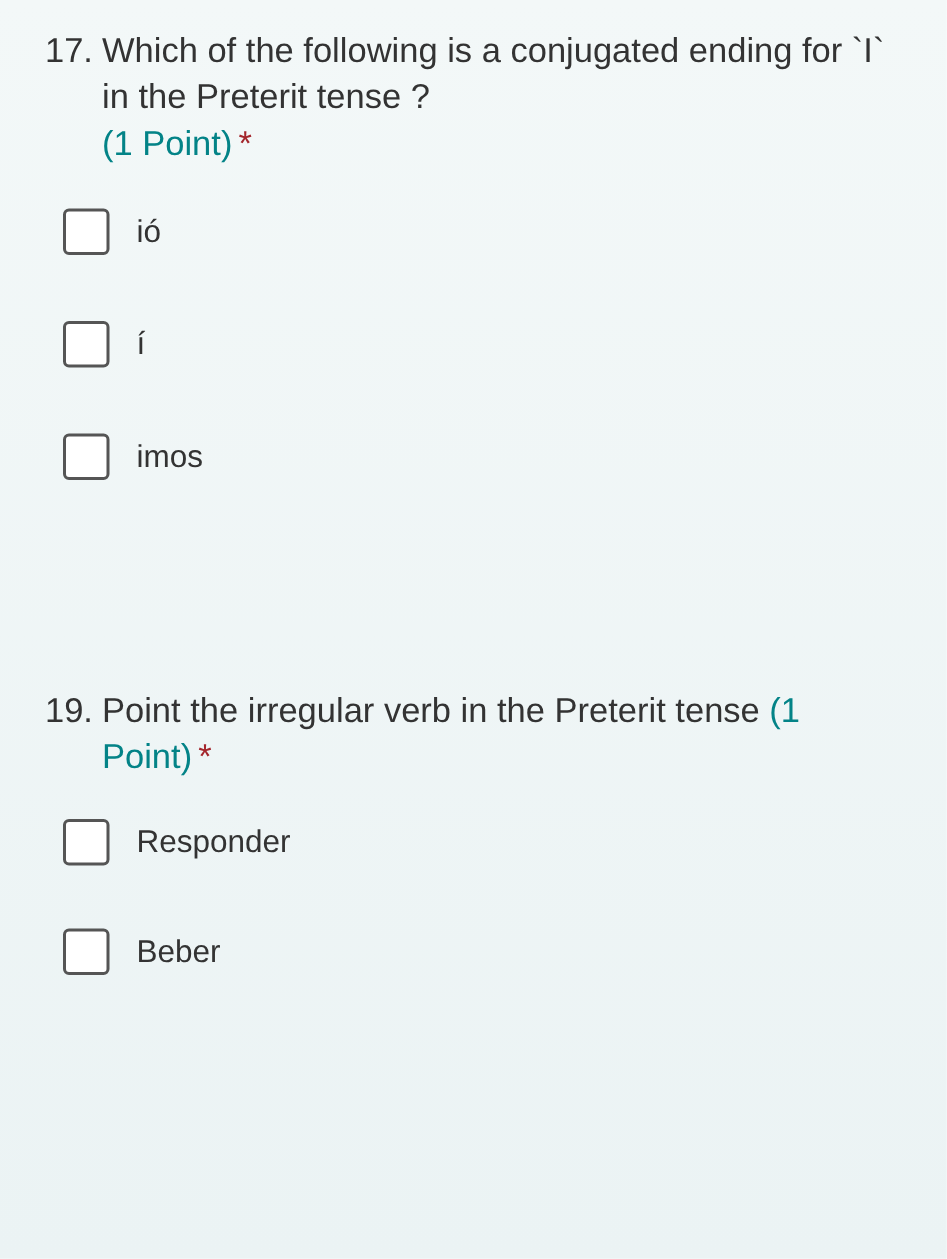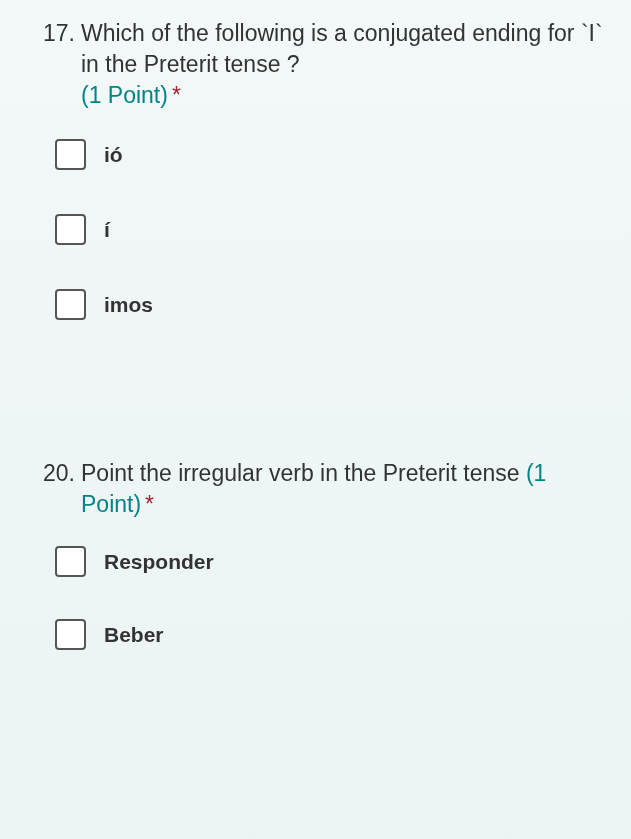--- a/index.html
+++ b/index.html
@@ -6,22 +6,21 @@
     margin: 0;
     padding: 0;
     width: 631px;
     height: 839px;
     background: linear-gradient(180deg, #f3f8f8 0%, #ebf3f4 100%);
     font-family: 'Segoe UI', Arial, sans-serif;
     color: #333333;
     overflow: hidden;
   }
   .question-block {
-    padding: 18px 22px 30px 18px;
-    margin-left: 25px;
+    padding: 18px 22px 30px 30px;
   }
   .q-header {
     display: flex;
     align-items: flex-start;
   }
   .q-number {
     font-size: 23px;
     color: #333333;
     min-width: 38px;
     line-height: 1.35;
@@ -40,21 +39,20 @@
     font-size: 23px;
   }
   .required {
     color: #a4262c;
     font-size: 23px;
     margin-left: 4px;
   }
   .options {
     margin-top: 28px;
     padding-left: 12px;
-    font-weight: bold;
   }
   .option-row {
     display: flex;
     align-items: center;
     margin-bottom: 44px;
   }
   .checkbox {
     width: 27px;
     height: 27px;
     border: 2px solid #555555;
@@ -100,21 +98,21 @@
     </div>
     <div class="option-row">
       <div class="checkbox"></div>
       <div class="option-label">imos</div>
     </div>
   </div>
 </div>
 
 <div class="question-block q18">
   <div class="q-header">
-    <div class="q-number">20.</div>
+    <div class="q-number">19.</div>
     <div class="q-text">
       <span>Point the irregular verb in the Preterit tense </span><span class="points-inline">(1 Point)</span><span class="required">*</span>
     </div>
   </div>
   <div class="options">
     <div class="option-row">
       <div class="checkbox"></div>
       <div class="option-label">Responder</div>
     </div>
     <div class="option-row">

